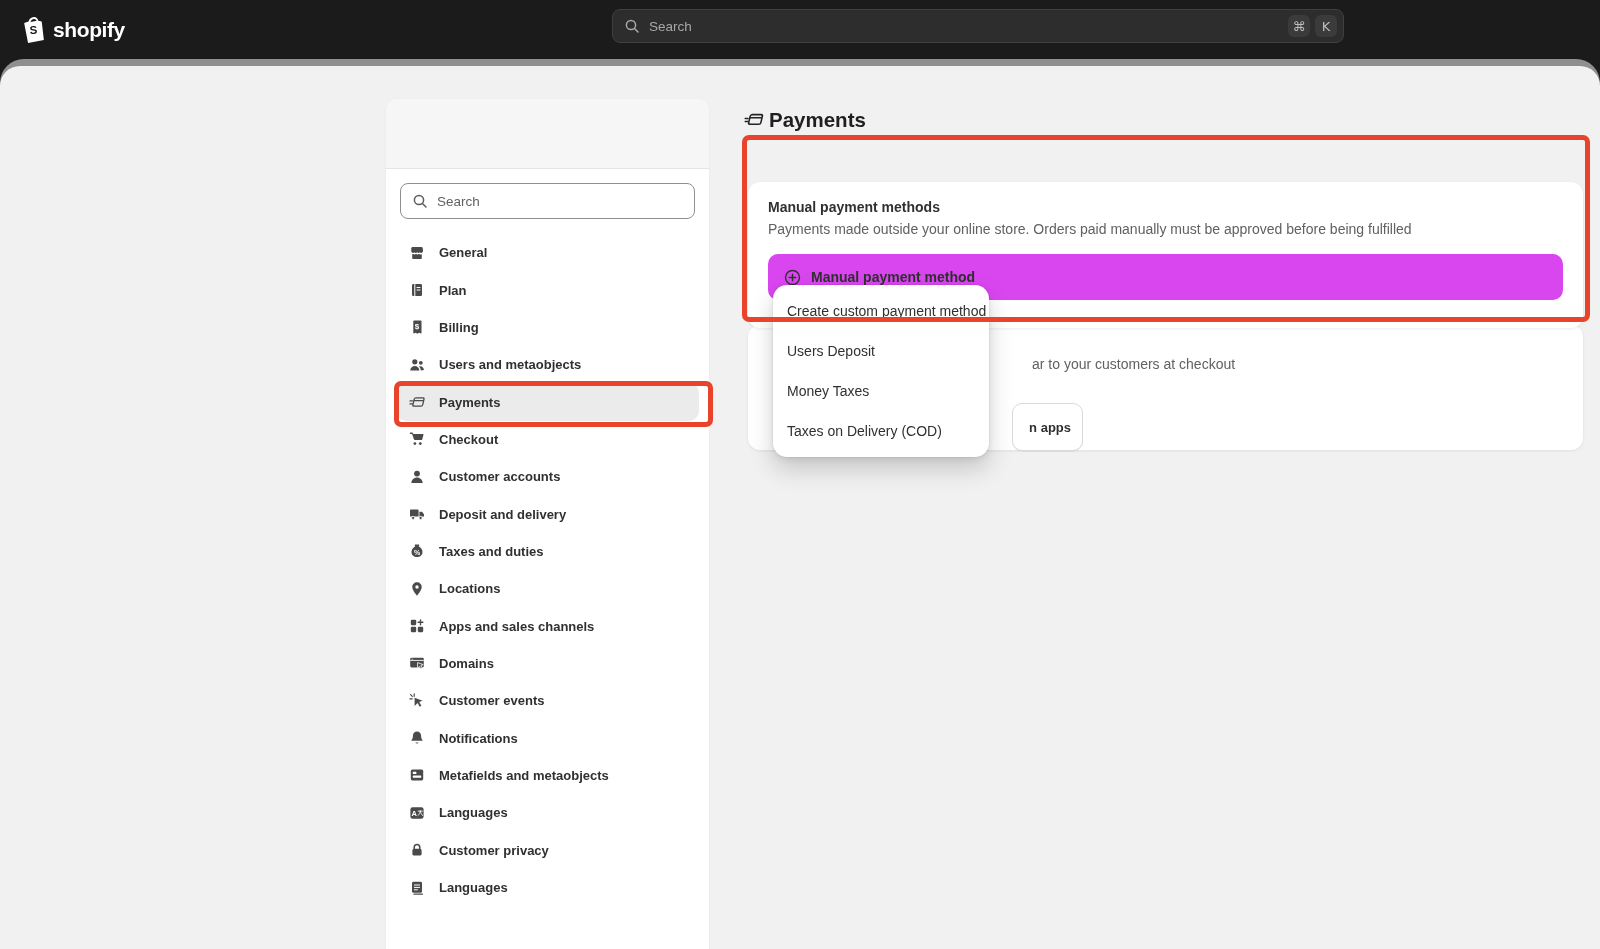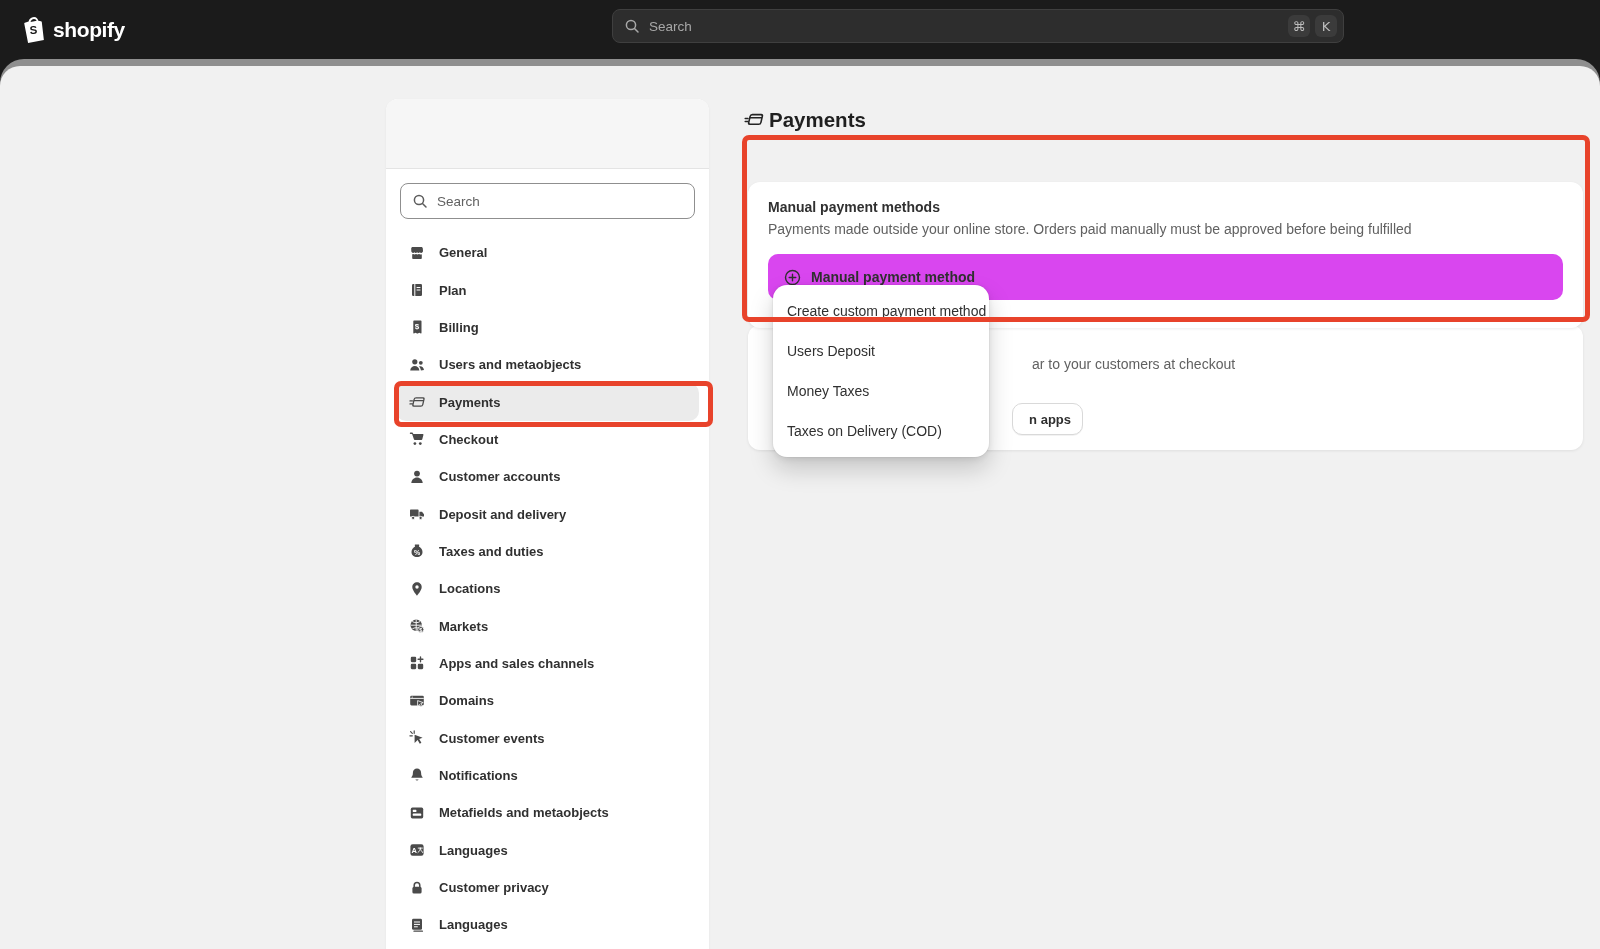--- a/index.html
+++ b/index.html
@@ -59,21 +59,21 @@
   .card1 .desc { margin-top:6px; font-size:14px; color:#616161; }
   .mpm-button {
     margin-top:17px; height:46px; background:#d946ef; border-radius:10px; border:none;
     display:flex; align-items:center; gap:10px; padding:0 16px; width:100%; cursor:pointer;
   }
   .mpm-button .btn-label { font-size:14px; font-weight:600; color:#303030; }
   .mpm-button .plus-ic { width:17px; height:17px; color:#303030; display:flex; }
   .card2 { left:748px; top:325px; width:835px; height:125px; z-index:9; }
   .card2 .frag-desc { position:absolute; left:284px; top:31px; font-size:14px; color:#616161; white-space:nowrap; }
   .apps-btn {
-    position:absolute; left:264px; top:78px; width:71px; height:32px;
+    position:absolute; left:264px; top:78px; width:71px; height:48px;
     background:#fff; border:1px solid #d9d9d9; border-radius:10px;
     display:flex; align-items:center; justify-content:flex-end; padding-right:11px;
     font-size:13px; font-weight:600; color:#303030; cursor:pointer;
     box-shadow:0 1px 0 rgba(0,0,0,.05);
   }
   
   .dropdown {
     position:absolute; left:773px; top:285px; width:216px; background:#fff;
     border-radius:14px; padding:6px 0; z-index:40;
     box-shadow:0 12px 24px rgba(0,0,0,.18), 0 2px 6px rgba(0,0,0,.08), 0 0 0 1px rgba(0,0,0,.03);
@@ -222,31 +222,20 @@
         <span class="nav-label">Taxes and duties</span>
       </div>
       <div class="nav-item">
         <span class="nav-ic">
           <svg width="16" height="16" viewBox="0 0 16 16">
             <path fill="currentColor" d="M8 1.3c-2.6 0-4.7 2.1-4.7 4.7 0 3.5 4.7 8.7 4.7 8.7s4.7-5.2 4.7-8.7c0-2.6-2.1-4.7-4.7-4.7z"></path>
             <circle cx="8" cy="6" r="1.7" fill="#fff"></circle>
           </svg>
         </span>
         <span class="nav-label">Locations</span>
-      </div>
-      <div class="nav-item">
-        <span class="nav-ic">
-          <svg width="16" height="16" viewBox="0 0 16 16">
-            <circle fill="currentColor" cx="7.2" cy="7.2" r="5.7"></circle>
-            <path d="M7.2 1.5v11.4M1.5 7.2h11.4M3.3 3.5c2.3 1.6 5.5 1.6 7.8 0M3.3 10.9c2.3-1.6 5.5-1.6 7.8 0" stroke="#fff" stroke-width=".9" fill="none"></path>
-            <circle fill="currentColor" stroke="#fff" stroke-width=".9" cx="11.8" cy="11.6" r="3.1"></circle>
-            <text x="11.8" y="13.7" text-anchor="middle" font-size="5.5" font-weight="bold" fill="#fff">$</text>
-          </svg>
-        </span>
-        <span class="nav-label">Markets</span>
       </div>
       <div class="nav-item">
         <span class="nav-ic">
           <svg width="16" height="16" viewBox="0 0 16 16">
             <rect fill="currentColor" x="1.8" y="1.8" width="5.4" height="5.4" rx="1.1"></rect>
             <rect fill="currentColor" x="1.8" y="8.8" width="5.4" height="5.4" rx="1.1"></rect>
             <rect fill="currentColor" x="8.8" y="8.8" width="5.4" height="5.4" rx="1.1"></rect>
             <path d="M11.5 1.9v4.8M9.1 4.3h4.8" stroke="currentColor" stroke-width="1.4" stroke-linecap="round" fill="none"></path>
           </svg>
         </span>

